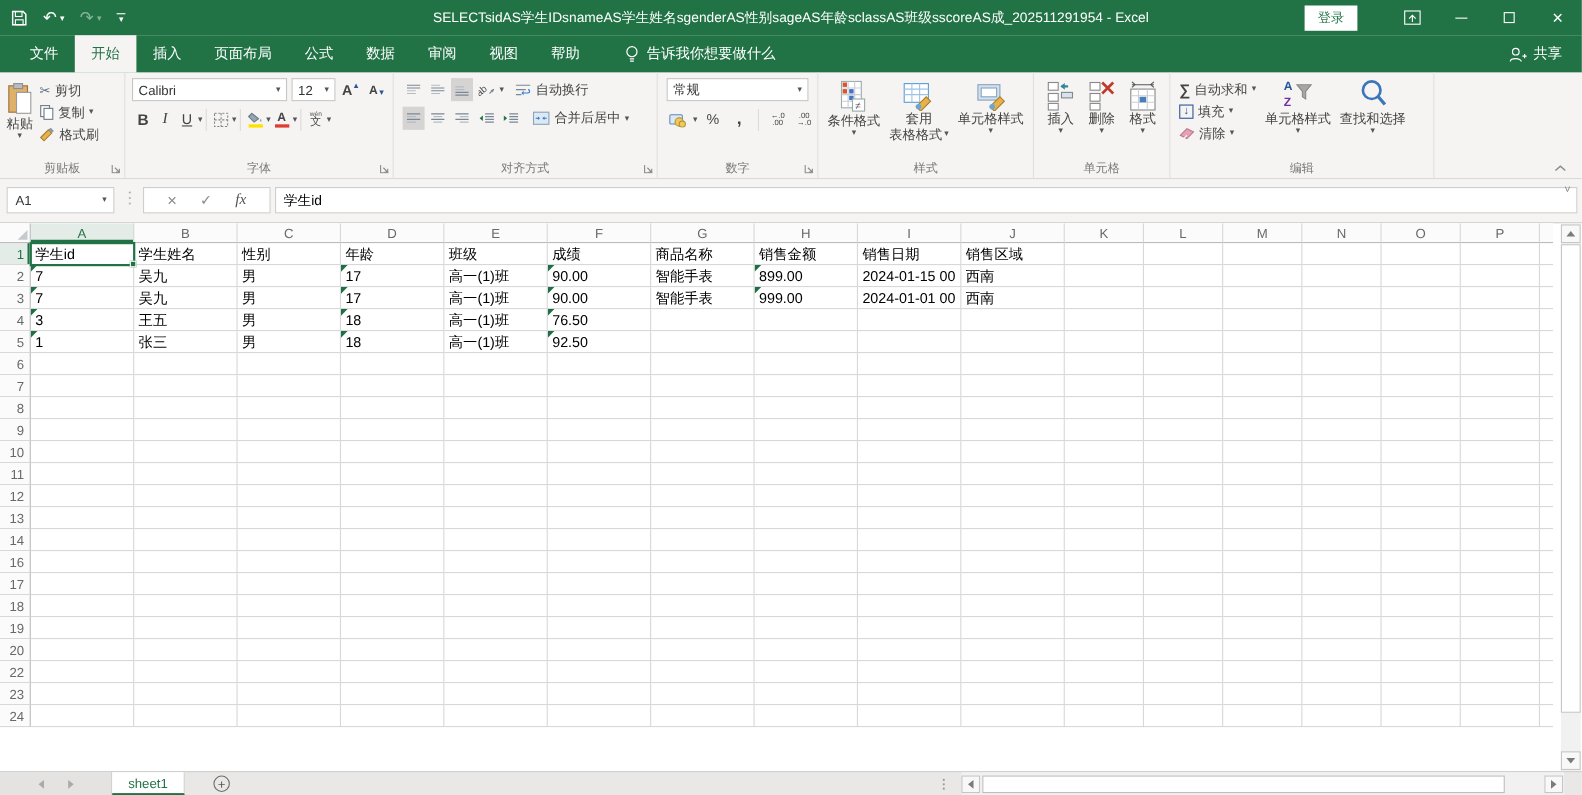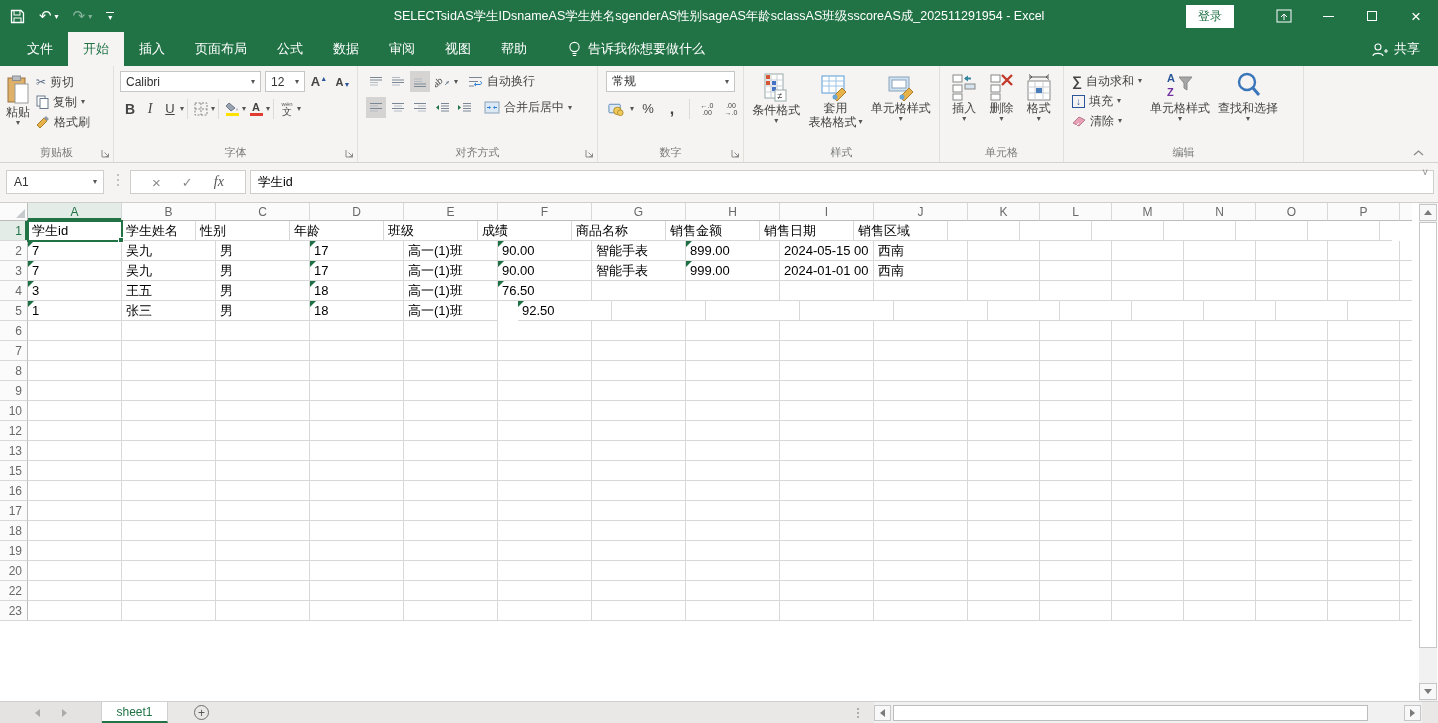--- a/index.html
+++ b/index.html
@@ -580,21 +580,21 @@
         <div class="col-hdr" style="width: 72px;">N</div>
         <div class="col-hdr" style="width: 72px;">O</div>
         <div class="col-hdr" style="width: 72px;">P</div>
         <div class="col-hdr" style="width: 12px; border-right: none;"></div>
       </div>
   </div>
   <div id="grid-body">
       <div class="g-row">
         <div class="row-hdr sel">1</div>
         <div class="g-cell" style="width: 94px;">学生id</div>
-        <div class="g-cell" style="width: 74px;">学生姓名</div>
+        <div class="g-cell" style="width: 94px;">学生姓名</div>
         <div class="g-cell" style="width: 94px;">性别</div>
         <div class="g-cell" style="width: 94px;">年龄</div>
         <div class="g-cell" style="width: 94px;">班级</div>
         <div class="g-cell" style="width: 94px;">成绩</div>
         <div class="g-cell" style="width: 94px;">商品名称</div>
         <div class="g-cell" style="width: 94px;">销售金额</div>
         <div class="g-cell" style="width: 94px;">销售日期</div>
         <div class="g-cell" style="width: 94px;">销售区域</div>
         <div class="g-cell" style="width: 72px;"></div>
         <div class="g-cell" style="width: 72px;"></div>
@@ -607,21 +607,21 @@
       <div class="g-row">
         <div class="row-hdr">2</div>
         <div class="g-cell flag" style="width: 94px;">7</div>
         <div class="g-cell" style="width: 94px;">吴九</div>
         <div class="g-cell" style="width: 94px;">男</div>
         <div class="g-cell flag" style="width: 94px;">17</div>
         <div class="g-cell" style="width: 94px;">高一(1)班</div>
         <div class="g-cell flag" style="width: 94px;">90.00</div>
         <div class="g-cell" style="width: 94px;">智能手表</div>
         <div class="g-cell flag" style="width: 94px;">899.00</div>
-        <div class="g-cell" style="width: 94px;">2024-05-15 00</div>
+        <div class="g-cell" style="width: 94px;">2024-01-15 00</div>
         <div class="g-cell" style="width: 94px;">西南</div>
         <div class="g-cell" style="width: 72px;"></div>
         <div class="g-cell" style="width: 72px;"></div>
         <div class="g-cell" style="width: 72px;"></div>
         <div class="g-cell" style="width: 72px;"></div>
         <div class="g-cell" style="width: 72px;"></div>
         <div class="g-cell" style="width: 72px;"></div>
         <div class="g-cell" style="width: 12px; border-right: none;"></div>
       </div>
       <div class="g-row">
@@ -664,21 +664,21 @@
         <div class="g-cell" style="width: 72px;"></div>
         <div class="g-cell" style="width: 12px; border-right: none;"></div>
       </div>
       <div class="g-row">
         <div class="row-hdr">5</div>
         <div class="g-cell flag" style="width: 94px;">1</div>
         <div class="g-cell" style="width: 94px;">张三</div>
         <div class="g-cell" style="width: 94px;">男</div>
         <div class="g-cell flag" style="width: 94px;">18</div>
         <div class="g-cell" style="width: 94px;">高一(1)班</div>
-        <div class="g-cell flag" style="width: 94px; margin-left: 20px;">92.50</div>
+        <div class="g-cell flag" style="width: 94px;">92.50</div>
         <div class="g-cell" style="width: 94px;"></div>
         <div class="g-cell" style="width: 94px;"></div>
         <div class="g-cell" style="width: 94px;"></div>
         <div class="g-cell" style="width: 94px;"></div>
         <div class="g-cell" style="width: 72px;"></div>
         <div class="g-cell" style="width: 72px;"></div>
         <div class="g-cell" style="width: 72px;"></div>
         <div class="g-cell" style="width: 72px;"></div>
         <div class="g-cell" style="width: 72px;"></div>
         <div class="g-cell" style="width: 72px;"></div>
@@ -778,20 +778,40 @@
         <div class="g-cell" style="width: 94px;"></div>
         <div class="g-cell" style="width: 72px;"></div>
         <div class="g-cell" style="width: 72px;"></div>
         <div class="g-cell" style="width: 72px;"></div>
         <div class="g-cell" style="width: 72px;"></div>
         <div class="g-cell" style="width: 72px;"></div>
         <div class="g-cell" style="width: 72px;"></div>
         <div class="g-cell" style="width: 12px; border-right: none;"></div>
       </div>
       <div class="g-row">
+        <div class="row-hdr">11</div>
+        <div class="g-cell" style="width: 94px;"></div>
+        <div class="g-cell" style="width: 94px;"></div>
+        <div class="g-cell" style="width: 94px;"></div>
+        <div class="g-cell" style="width: 94px;"></div>
+        <div class="g-cell" style="width: 94px;"></div>
+        <div class="g-cell" style="width: 94px;"></div>
+        <div class="g-cell" style="width: 94px;"></div>
+        <div class="g-cell" style="width: 94px;"></div>
+        <div class="g-cell" style="width: 94px;"></div>
+        <div class="g-cell" style="width: 94px;"></div>
+        <div class="g-cell" style="width: 72px;"></div>
+        <div class="g-cell" style="width: 72px;"></div>
+        <div class="g-cell" style="width: 72px;"></div>
+        <div class="g-cell" style="width: 72px;"></div>
+        <div class="g-cell" style="width: 72px;"></div>
+        <div class="g-cell" style="width: 72px;"></div>
+        <div class="g-cell" style="width: 12px; border-right: none;"></div>
+      </div>
+      <div class="g-row">
         <div class="row-hdr">12</div>
         <div class="g-cell" style="width: 94px;"></div>
         <div class="g-cell" style="width: 94px;"></div>
         <div class="g-cell" style="width: 94px;"></div>
         <div class="g-cell" style="width: 94px;"></div>
         <div class="g-cell" style="width: 94px;"></div>
         <div class="g-cell" style="width: 94px;"></div>
         <div class="g-cell" style="width: 94px;"></div>
         <div class="g-cell" style="width: 94px;"></div>
         <div class="g-cell" style="width: 94px;"></div>
@@ -818,21 +838,21 @@
         <div class="g-cell" style="width: 94px;"></div>
         <div class="g-cell" style="width: 72px;"></div>
         <div class="g-cell" style="width: 72px;"></div>
         <div class="g-cell" style="width: 72px;"></div>
         <div class="g-cell" style="width: 72px;"></div>
         <div class="g-cell" style="width: 72px;"></div>
         <div class="g-cell" style="width: 72px;"></div>
         <div class="g-cell" style="width: 12px; border-right: none;"></div>
       </div>
       <div class="g-row">
-        <div class="row-hdr">15</div>
+        <div class="row-hdr">14</div>
         <div class="g-cell" style="width: 94px;"></div>
         <div class="g-cell" style="width: 94px;"></div>
         <div class="g-cell" style="width: 94px;"></div>
         <div class="g-cell" style="width: 94px;"></div>
         <div class="g-cell" style="width: 94px;"></div>
         <div class="g-cell" style="width: 94px;"></div>
         <div class="g-cell" style="width: 94px;"></div>
         <div class="g-cell" style="width: 94px;"></div>
         <div class="g-cell" style="width: 94px;"></div>
         <div class="g-cell" style="width: 94px;"></div>
@@ -959,20 +979,40 @@
         <div class="g-cell" style="width: 72px;"></div>
         <div class="g-cell" style="width: 72px;"></div>
         <div class="g-cell" style="width: 72px;"></div>
         <div class="g-cell" style="width: 72px;"></div>
         <div class="g-cell" style="width: 72px;"></div>
         <div class="g-cell" style="width: 72px;"></div>
         <div class="g-cell" style="width: 12px; border-right: none;"></div>
       </div>
       <div class="g-row">
         <div class="row-hdr">23</div>
+        <div class="g-cell" style="width: 94px;"></div>
+        <div class="g-cell" style="width: 94px;"></div>
+        <div class="g-cell" style="width: 94px;"></div>
+        <div class="g-cell" style="width: 94px;"></div>
+        <div class="g-cell" style="width: 94px;"></div>
+        <div class="g-cell" style="width: 94px;"></div>
+        <div class="g-cell" style="width: 94px;"></div>
+        <div class="g-cell" style="width: 94px;"></div>
+        <div class="g-cell" style="width: 94px;"></div>
+        <div class="g-cell" style="width: 94px;"></div>
+        <div class="g-cell" style="width: 72px;"></div>
+        <div class="g-cell" style="width: 72px;"></div>
+        <div class="g-cell" style="width: 72px;"></div>
+        <div class="g-cell" style="width: 72px;"></div>
+        <div class="g-cell" style="width: 72px;"></div>
+        <div class="g-cell" style="width: 72px;"></div>
+        <div class="g-cell" style="width: 12px; border-right: none;"></div>
+      </div>
+      <div class="g-row">
+        <div class="row-hdr">24</div>
         <div class="g-cell" style="width: 94px;"></div>
         <div class="g-cell" style="width: 94px;"></div>
         <div class="g-cell" style="width: 94px;"></div>
         <div class="g-cell" style="width: 94px;"></div>
         <div class="g-cell" style="width: 94px;"></div>
         <div class="g-cell" style="width: 94px;"></div>
         <div class="g-cell" style="width: 94px;"></div>
         <div class="g-cell" style="width: 94px;"></div>
         <div class="g-cell" style="width: 94px;"></div>
         <div class="g-cell" style="width: 94px;"></div>

